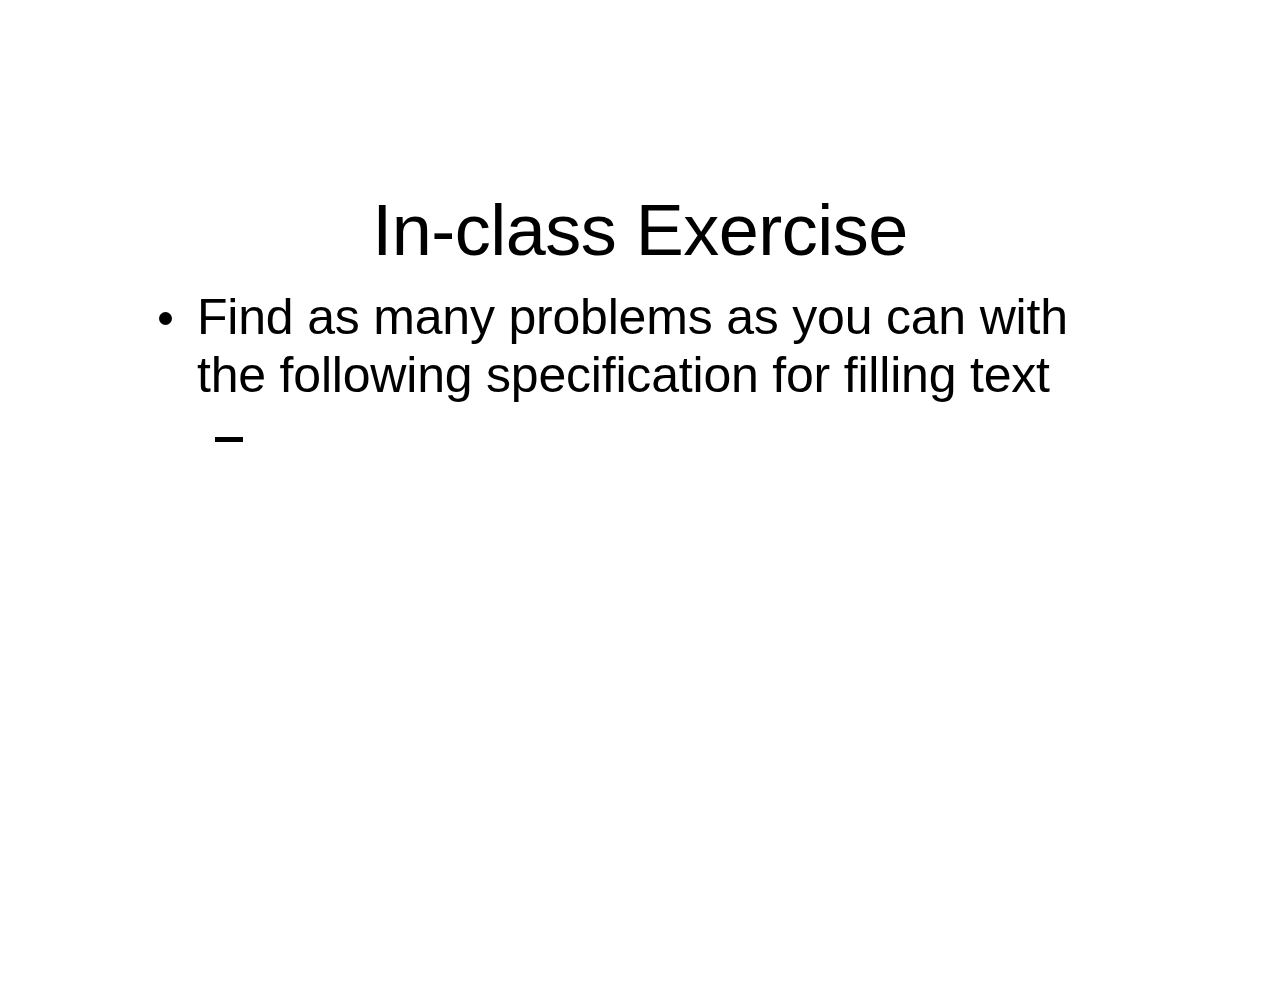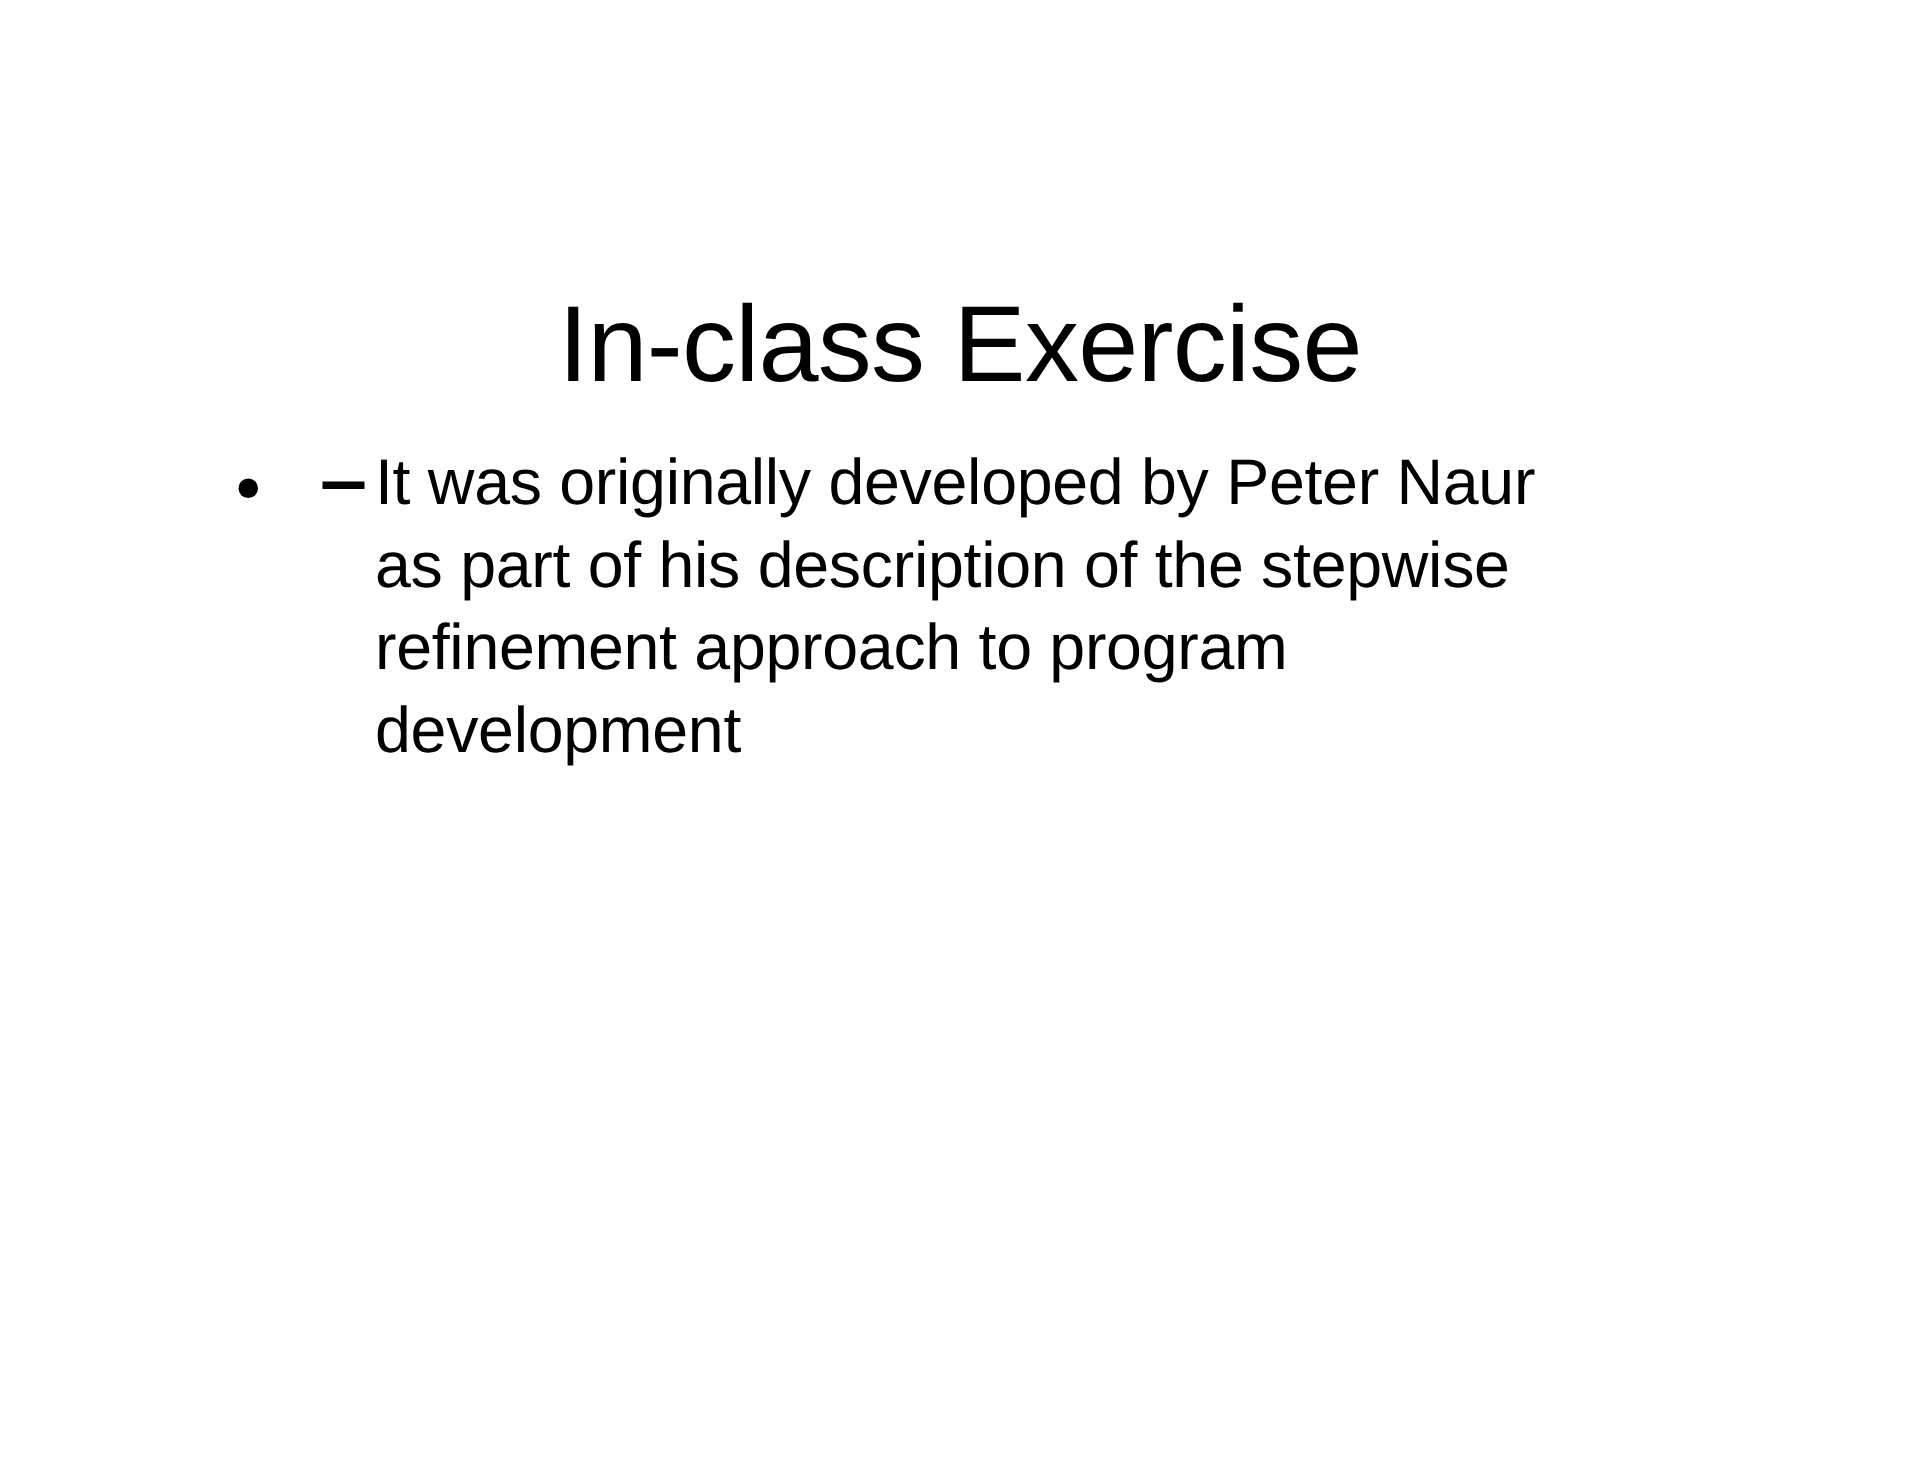--- a/index.html
+++ b/index.html
@@ -110,25 +110,25 @@
 
 <div class="slide">
 
   <div class="slide-title">In-class Exercise</div>
 
   <div class="body-block">
     <ul class="level1">
 
       <li class="bullet-l1">
         <span class="marker-dot"></span>
+        <span class="l1-text">Find as many problems as you can with the following specification for filling text</span>
 
         <ul class="level2">
           <li class="bullet-l2">
             <span class="marker-dash"></span>
-            <span class="l2-text">It was originally developed by Peter Naur as part of his description of the stepwise refinement approach to program development</span>
           </li>
         </ul>
       </li>
 
     </ul>
   </div>
 
 </div>
 
 </body></html>

